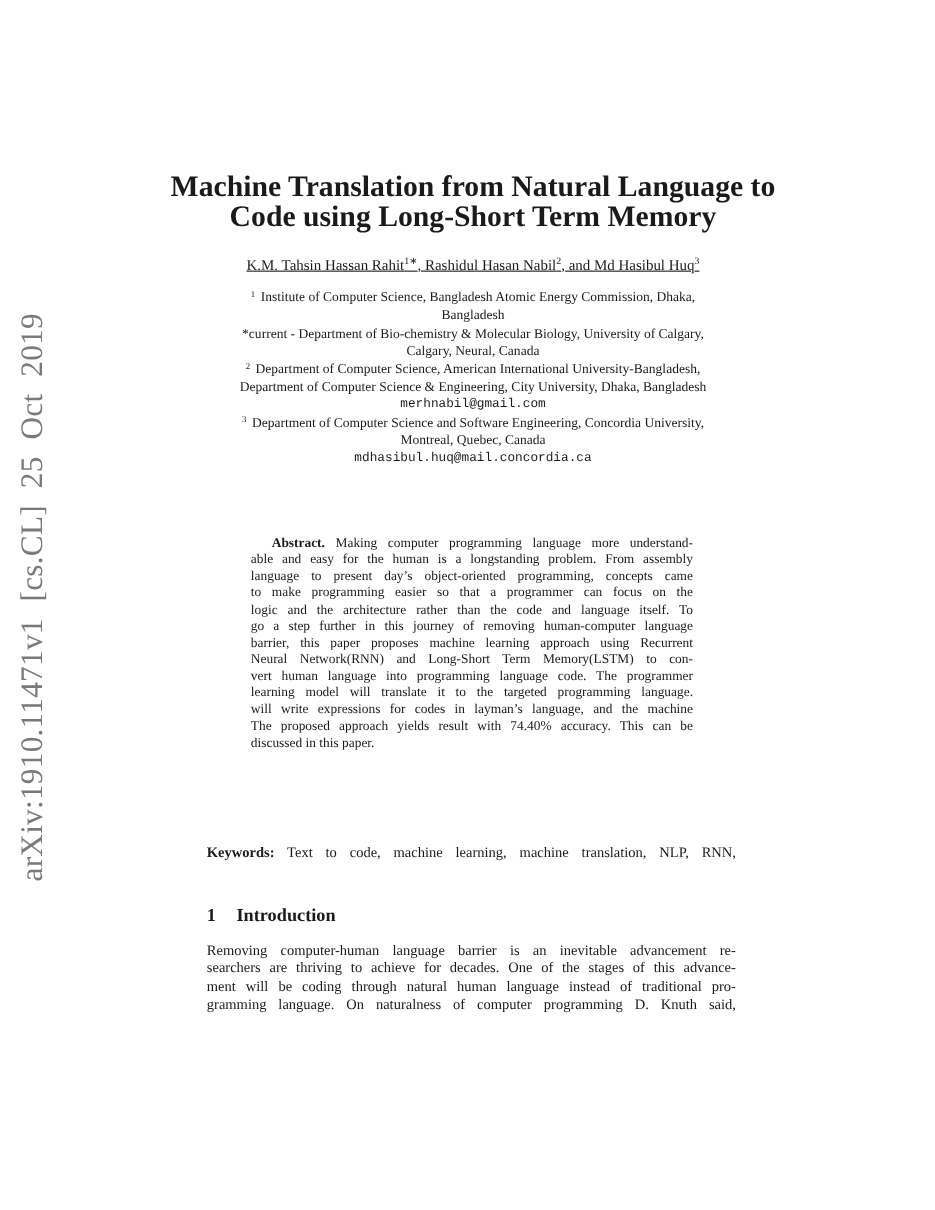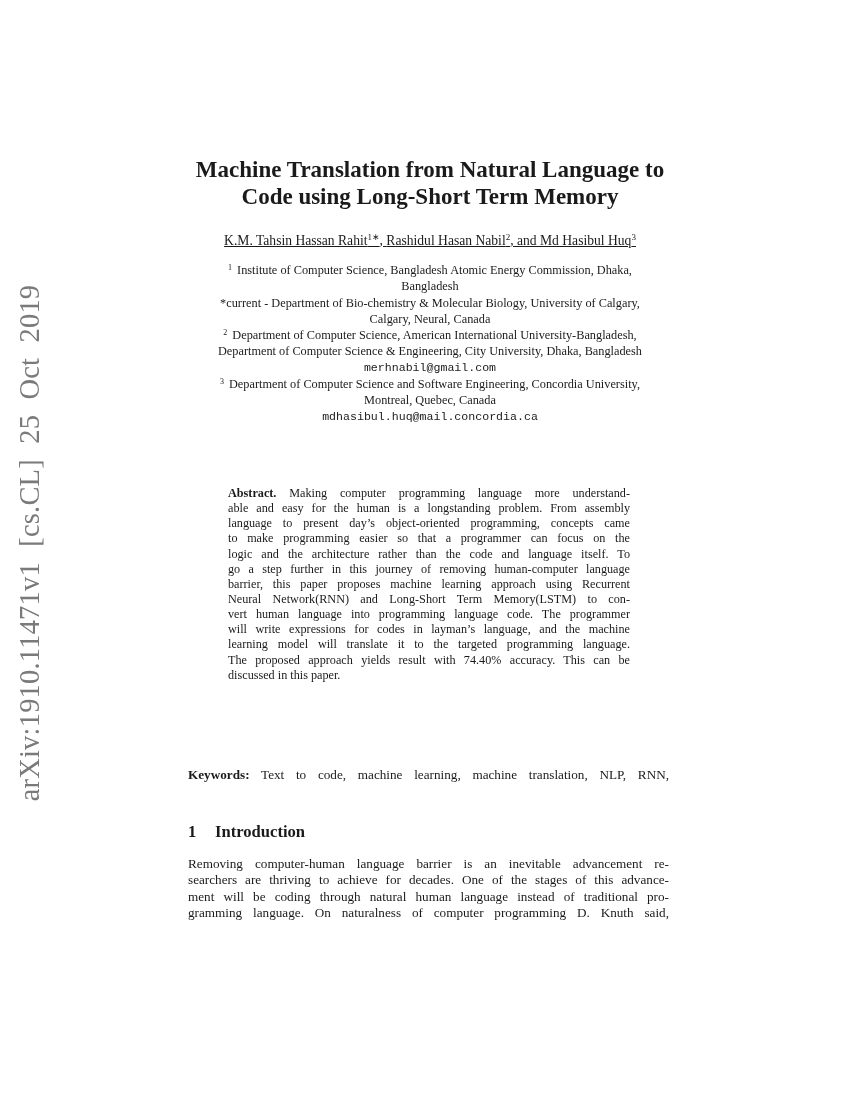--- a/index.html
+++ b/index.html
@@ -7,40 +7,40 @@
          font-family: "DejaVu Serif", "Liberation Serif", serif; color: #1a1a1a; }
   .page { position: absolute; left: 0; top: 0; width: 850px; height: 1100px; }
 
   .stamp { position: absolute; left: 8px; top: 296px; width: 44px; height: 495px; }
   .stamp-text { position: absolute; left: 22px; top: 247px; white-space: nowrap;
                 transform: translate(-50%, -50%) rotate(-90deg);
                 font-family: "Liberation Serif", serif; font-size: 28.5px; color: #7a7a7a;
                 letter-spacing: 0.2px; word-spacing: 8px; }
 
   .title { position: absolute; left: 150px; width: 560px; top: 156px; text-align: center;
-           font-family: "Liberation Serif", serif; font-weight: bold; font-size: 23px;
+           font-family: "Liberation Serif", serif; font-weight: bold; font-size: 27px;
            line-height: 27px; color: #1a1a1a; }
   .title div { white-space: nowrap; }
 
   .authors { position: absolute; left: 150px; width: 560px; top: 233px; text-align: center;
              font-family: "Liberation Serif", serif; font-size: 13.6px; white-space: nowrap; text-decoration: underline; }
   .authors sup { font-size: 9px; vertical-align: 5px; line-height: 0; }
 
   .affils { position: absolute; left: 150px; width: 560px; top: 262px; text-align: center;
             font-family: "Liberation Serif", serif; font-size: 12.3px; line-height: 16.3px; }
   .affils .ln { white-space: nowrap; }
   .affils sup { font-size: 8px; vertical-align: 4px; line-height: 0; margin-right: 5px; }
   .affils .mono { font-family: "Liberation Mono", monospace; font-size: 11.6px; }
 
   .abstract { position: absolute; left: 228px; width: 402px; top: 486px;
               font-family: "Liberation Serif", serif; font-size: 12.2px; line-height: 15.15px;
               text-align: justify; }
   .abstract .ln { white-space: nowrap; text-align: justify; text-align-last: justify; height: 15.15px; }
   .abstract .ln.last { text-align-last: left; }
-  .abstract b { font-weight: bold; }
+  .abstract b { font-weight: bold; margin-left: 19px; }
 
   .keywords { position: absolute; left: 188px; width: 481px; top: 767px;
               font-family: "Liberation Serif", serif; font-size: 13.2px; line-height: 16.5px; }
   .keywords .ln { white-space: nowrap; text-align: justify; text-align-last: justify; }
   .keywords .ln.last { text-align-last: left; }
 
   .section-heading { position: absolute; left: 188px; top: 822px; white-space: nowrap;
                      font-family: "Liberation Serif", serif; font-weight: bold; font-size: 16.6px; }
   .section-heading .num { display: inline-block; width: 27px; }
 
@@ -82,22 +82,22 @@
   <div class="abstract">
     <div class="ln"><b>Abstract.</b> <span>Making computer programming language more understand-</span></div>
     <div class="ln">able and easy for the human is a longstanding problem. From assembly</div>
     <div class="ln">language to present day’s object-oriented programming, concepts came</div>
     <div class="ln">to make programming easier so that a programmer can focus on the</div>
     <div class="ln">logic and the architecture rather than the code and language itself. To</div>
     <div class="ln">go a step further in this journey of removing human-computer language</div>
     <div class="ln">barrier, this paper proposes machine learning approach using Recurrent</div>
     <div class="ln">Neural Network(RNN) and Long-Short Term Memory(LSTM) to con-</div>
     <div class="ln">vert human language into programming language code. The programmer</div>
+    <div class="ln">learning model will translate it to the targeted programming language.</div>
     <div class="ln">will write expressions for codes in layman’s language, and the machine</div>
-    <div class="ln">learning model will translate it to the targeted programming language.</div>
     <div class="ln">The proposed approach yields result with 74.40% accuracy. This can be</div>
     <div class="ln last">discussed in this paper.</div>
   </div>
 
   <div class="keywords">
     <div class="ln"><b>Keywords:</b> <span>Text to code, machine learning, machine translation, NLP, RNN,</span></div>
   </div>
 
   <div class="section-heading">
     <span class="num">1</span><span>Introduction</span>

